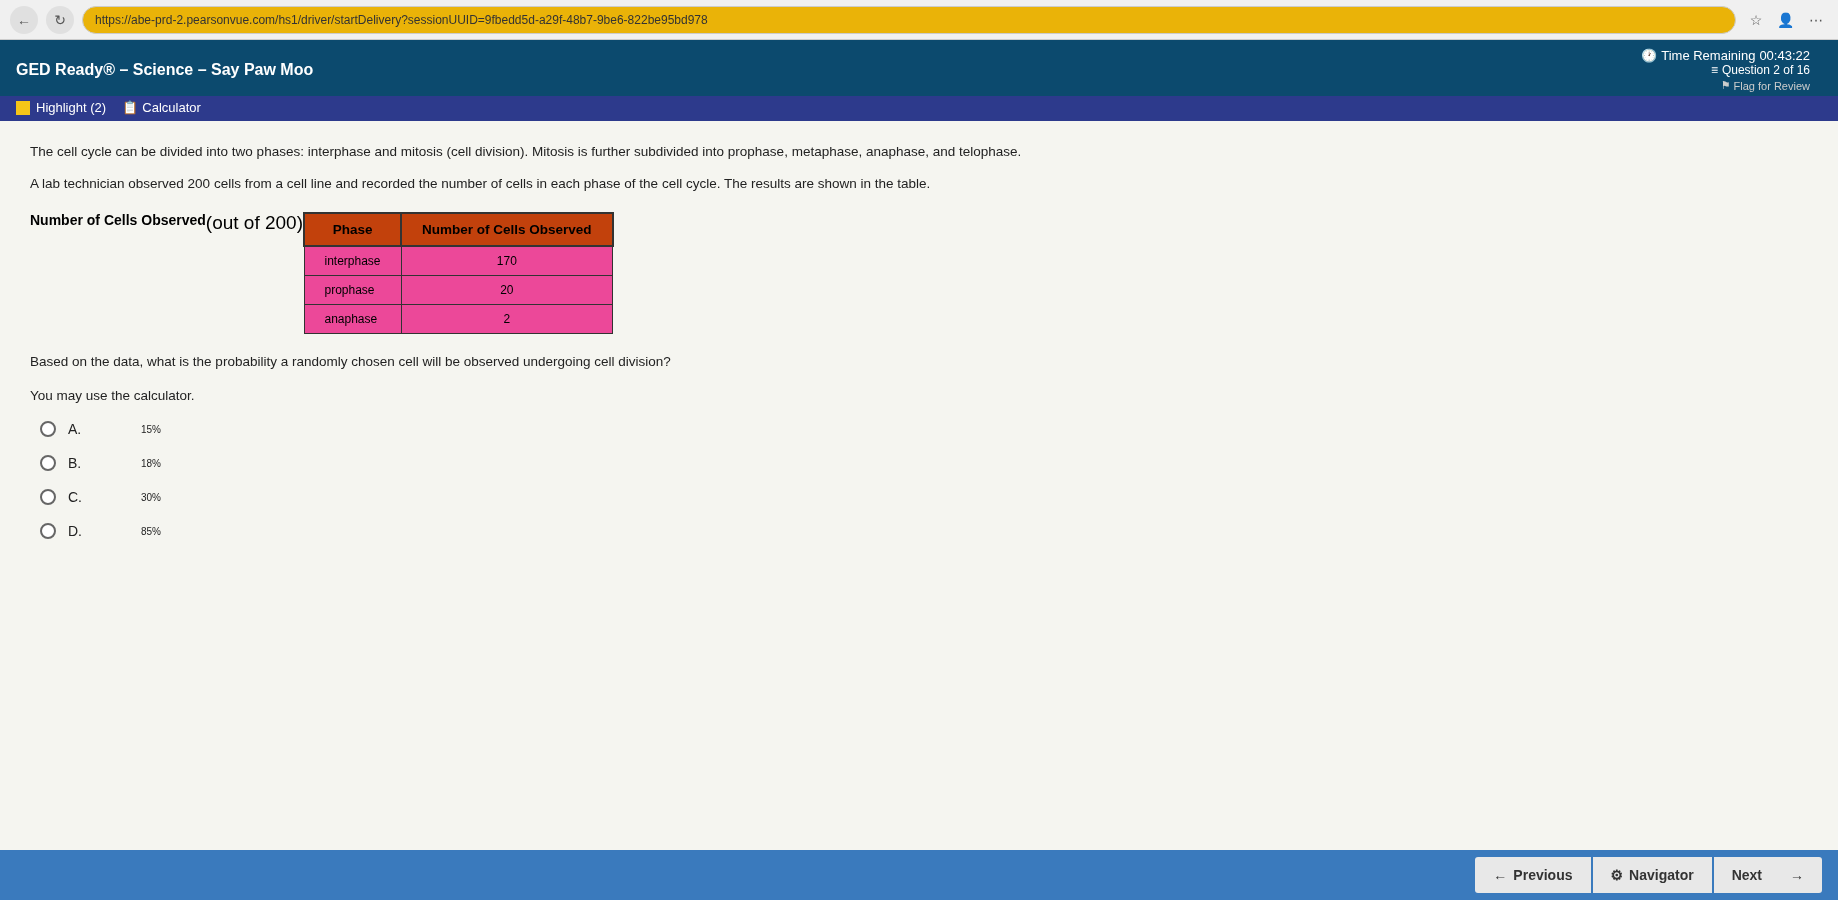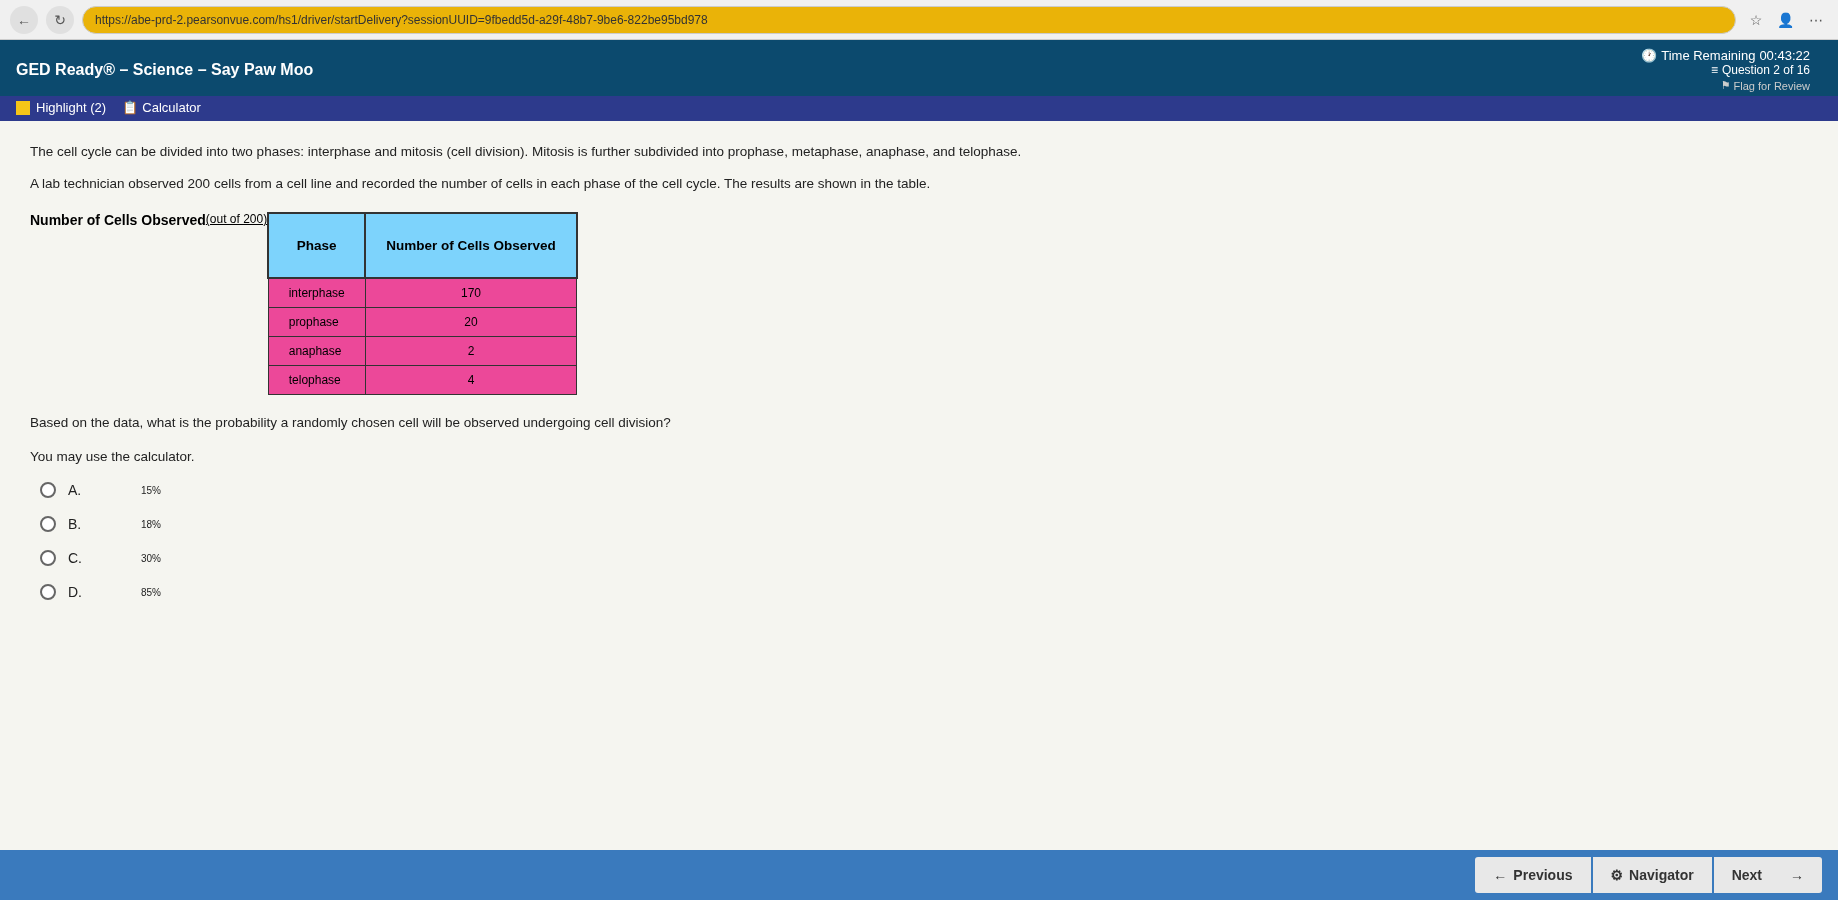--- a/index.html
+++ b/index.html
@@ -157,33 +157,32 @@
       display: flex;
       flex-direction: row;
       align-items: flex-start;
     }
     .table-title {
       font-weight: bold;
       font-size: 14px;
       text-align: center;
     }
     .table-subtitle {
-      font-size: 12px;
+      font-size: 19px;
       text-align: center;
       margin-bottom: 8px;
-      text-decoration: underline;
     }
     .data-table {
       border-collapse: collapse;
       min-width: 300px;
     }
     .data-table th {
-      background: #7dd3fc;
+      background: #c2410c;
       border: 2px solid #333;
-      padding: 24px 20px;
+      padding: 8px 20px;
       font-size: 13.5px;
       font-weight: bold;
       text-align: center;
     }
     .data-table td {
       border: 1px solid #333;
       padding: 7px 20px;
       font-size: 12px;
       background: #ec4899;
       text-align: center;
@@ -342,24 +341,20 @@
               <td>170</td>
             </tr>
             <tr>
               <td>prophase</td>
               <td>20</td>
             </tr>
             <tr>
               <td>anaphase</td>
               <td>2</td>
             </tr>
-            <tr>
-              <td>telophase</td>
-              <td>4</td>
-            </tr>
           </tbody>
       </table>
     </div>
 
     <p class="question-text">Based on the data, what is the probability a randomly chosen cell will be observed undergoing cell division?</p>
     <p class="calculator-note">You may use the calculator.</p>
 
     <div class="answer-options" id="answer-options">
     <div class="answer-option">
           <div class="radio-btn"></div>

